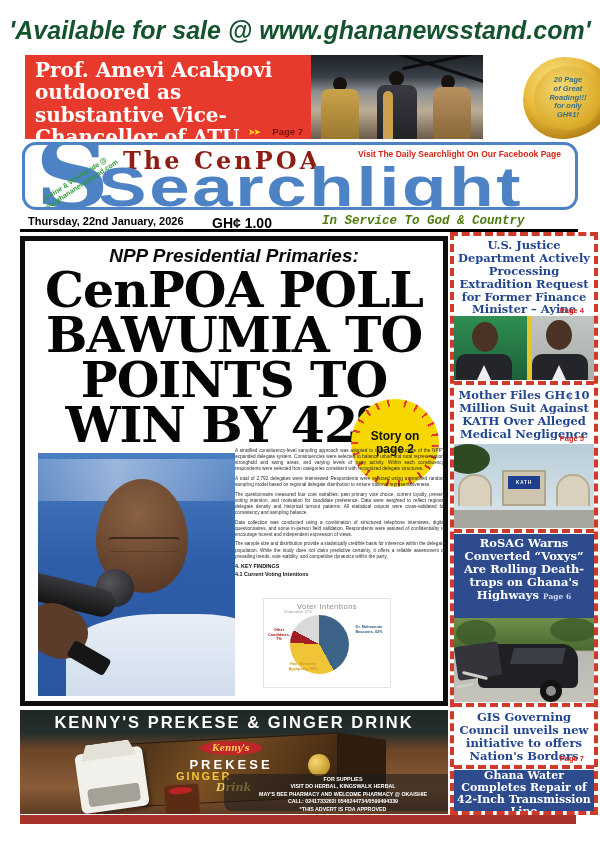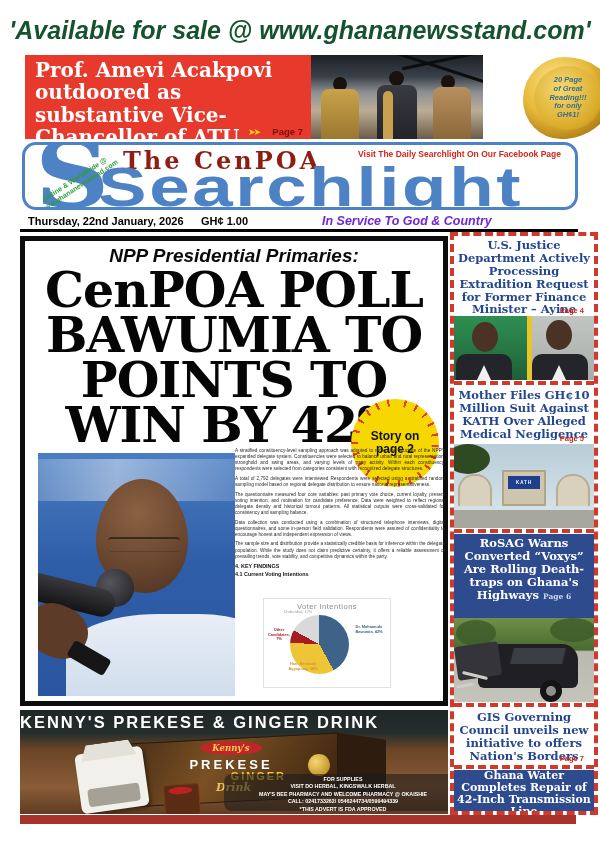--- a/index.html
+++ b/index.html
@@ -43,23 +43,23 @@
         font-size:7px;line-height:1.15;text-align:center;width:112px;white-space:pre-line}
   .tdaily{position:absolute;left:98px;top:1px;font-family:"DejaVu Serif",serif;font-weight:bold;
         color:#8e1d14;font-size:24px;letter-spacing:3px}
   .slight{position:absolute;left:73px;top:14px;font-size:56px;font-weight:800;color:#4d82c4;
         letter-spacing:2px;transform:scaleX(1.3);transform-origin:left;line-height:1}
   .fb1{position:absolute;right:14px;top:4px;color:#d3261a;font-size:8.5px;font-weight:bold}
   .fb2{position:absolute;right:14px;top:15px;color:#3a6fba;font-size:12px;font-weight:bold;letter-spacing:1.5px}
 
   
   .date{left:28px;top:215px;font-size:11px;font-weight:bold;color:#000}
-  .price{left:201px;top:215px;font-size:11px;font-weight:bold;color:#000}
-  .motto{left:322px;top:214px;font-size:12.5px;font-weight:bold;font-style:italic;color:#6d28d9;
-         font-family:Liberation Sans, sans-serif}
+  .price{left:212px;top:215px;font-size:14px;font-weight:bold;color:#000}
+  .motto{left:322px;top:214px;font-size:12.5px;font-weight:bold;font-style:italic;color:#4d7c0f;
+         font-family:Liberation Mono, monospace}
   .rule{left:20px;top:229px;width:558px;height:3px;background:#000}
 
   
   .main{left:20px;top:236px;width:428px;height:470px;border:5px solid #0d0d0d;box-sizing:border-box;background:#fff}
   .kicker{position:absolute;top:4px;width:100%;text-align:center;font-size:19px;font-weight:bold;
           font-style:italic;color:#0a0a0a}
   .hwrap{position:absolute;top:27px;width:100%;text-align:center}
   .hline{font-family:"DejaVu Serif",serif;font-weight:bold;color:#050505;font-size:49px;line-height:45px;letter-spacing:-1px}
   .burst{position:absolute;right:4px;top:158px;width:88px;height:88px;border-radius:50%;
          background:repeating-conic-gradient(#f6d800 0 13deg,#e8392e 13deg 16deg)}
@@ -134,31 +134,31 @@
   .van-w{position:absolute;left:34px;top:4px;width:52px;height:16px;background:#3a3f45;transform:skewX(-14deg)}
   .van-c{position:absolute;left:2px;top:26px;width:44px;height:34px;background:#34343a;transform:rotate(-8deg);
          border-radius:4px}
   .van-d1{position:absolute;background:#cfcfc7;height:3px;border-radius:2px}
   .wheel{position:absolute;left:86px;top:62px;width:22px;height:22px;border-radius:50%;background:#141414}
   .wheel i{position:absolute;inset:6px;border-radius:50%;background:#8f8f8f;display:block}
 
   
   .ad{left:20px;top:710px;width:428px;height:104px;overflow:hidden;
       background:linear-gradient(180deg,#1e2726 0%,#242e2c 22%,#6b4526 38%,#8a5c38 74%,#5f3c22 100%)}
-  .ad-h{position:absolute;top:3px;width:100%;color:#fff;font-weight:800;
+  .ad-h{position:absolute;top:3px;width:100%;text-align:center;color:#fff;font-weight:800;
       font-size:16.5px;letter-spacing:2px}
   .box-f{position:absolute;left:108px;top:28px;width:208px;height:62px;transform:skewY(-3deg);
       background:linear-gradient(120deg,#4a2f18,#7a5023 40%,#3c2410);border:1px solid #2a1a0c}
   .box-r{position:absolute;left:314px;top:26px;width:52px;height:58px;background:#2e1c0e;transform:skewY(8deg)}
   .ribbon{position:absolute;left:180px;top:31px;width:62px;height:14px;background:#c0252a;border-radius:50%;
       color:#ffd24a;font-size:8.5px;font-style:italic;font-weight:bold;text-align:center;line-height:14px;
       font-family:"DejaVu Serif",serif}
   .prk{position:absolute;left:150px;top:47px;width:122px;text-align:center;color:#fff;font-weight:bold;
       font-size:13px;letter-spacing:3px}
-  .gng{position:absolute;left:156px;top:60px;width:110px;text-align:right;color:#f5c53a;font-weight:bold;
+  .gng{position:absolute;left:156px;top:60px;width:110px;text-align:left;color:#f5c53a;font-weight:bold;
       font-size:11px;letter-spacing:2px}
   .drk{position:absolute;left:196px;top:71px;color:#e8c25a;font-style:italic;font-weight:bold;font-size:11px;
       font-family:"DejaVu Serif",serif}
   .medal{position:absolute;left:288px;top:44px;width:22px;height:22px;border-radius:50%;
       background:radial-gradient(circle at 35% 35%,#f6d871,#b07d12)}
   .tbag{position:absolute;left:58px;top:40px;width:68px;height:60px;background:#f2f0ea;border-radius:6px;
       transform:rotate(-8deg);box-shadow:2px 3px 4px rgba(0,0,0,.4)}
   .tbag-top{position:absolute;left:6px;top:-8px;width:56px;height:16px;background:#e4e1d8;
       clip-path:polygon(0 100%,12% 0,88% 0,100% 100%)}
   .tbag-leaf{position:absolute;left:8px;bottom:6px;width:52px;height:18px;background:#5a5144;border-radius:4px;opacity:.5}

